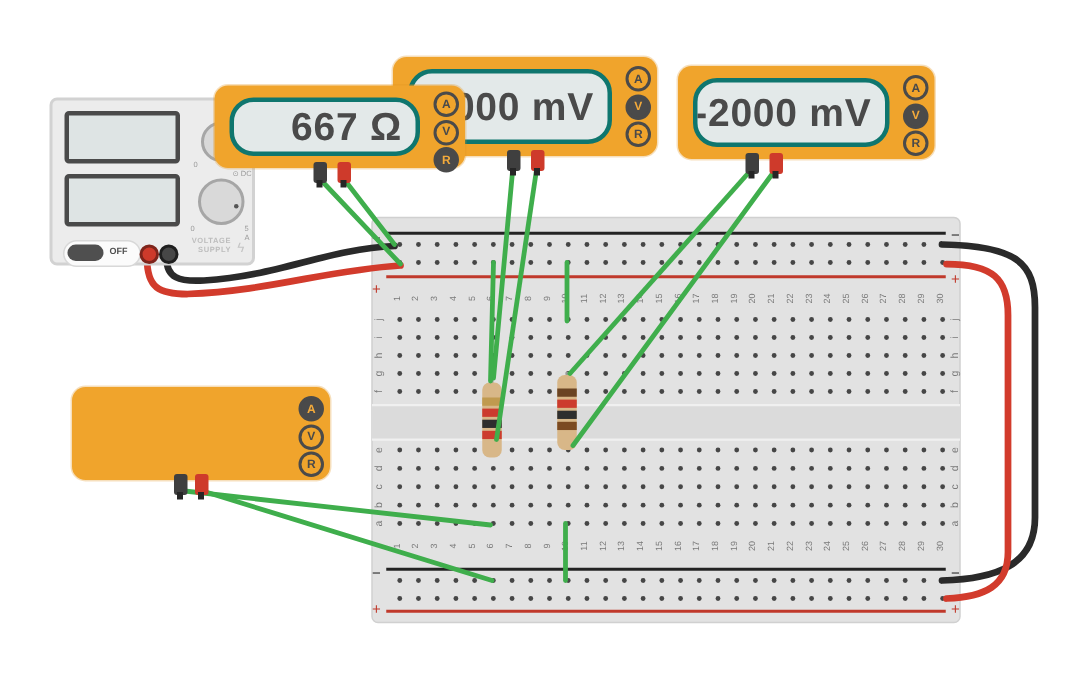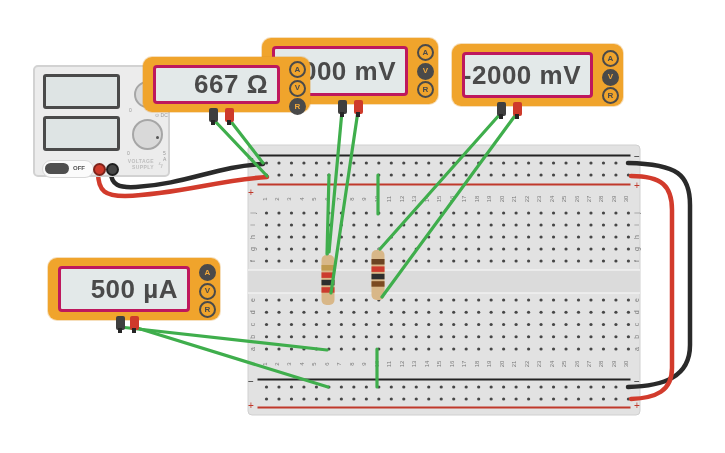--- a/index.html
+++ b/index.html
@@ -4,21 +4,21 @@
 <style>
   html,body{margin:0;padding:0;background:#fff;}
   #stage{position:relative;width:725px;height:453px;background:#ffffff;overflow:hidden;
          font-family:"Liberation Sans",sans-serif;}
   #scene{position:absolute;left:0;top:0;z-index:1;}
   svg text{font-family:"Liberation Sans",sans-serif;}
 
   
   .meter{position:absolute;background:#F0A42C;border-radius:9px;box-shadow:0 0 0 1px #e296214d;}
   .mdisplay{position:absolute;left:10px;top:8px;right:30px;bottom:8px;background:#E3E9E9;
-            border:3px solid #be185d;border-radius:4px;display:flex;align-items:center;
+            border:3px solid #0f766e;border-radius:16px;display:flex;align-items:center;
             justify-content:flex-end;padding-right:9px;overflow:hidden;padding-left:12px;}
   .mreading{font-size:26px;font-weight:bold;color:#4A4A4A;white-space:nowrap;letter-spacing:0.5px;}
   .mbtns{position:absolute;right:4px;top:6px;display:flex;flex-direction:column;gap:1.5px;}
   .mbtn{width:13px;height:13px;border-radius:50%;border:2px solid #4A4A4A;color:#4A4A4A;
         font-size:8px;font-weight:bold;display:flex;align-items:center;justify-content:center;
         background:transparent;line-height:1;}
   .mbtn.active{background:#4A4A4A;color:#F3AA3B;}
   .probe{position:absolute;bottom:-10px;width:9px;height:14px;border-radius:2px;}
   .probe.black{background:#3F3F3F;}
   .probe.red{background:#CE3A2B;}
@@ -670,23 +670,20 @@
     <div class="mbtns">
       <div class="mbtn">A</div>
       <div class="mbtn active">V</div>
       <div class="mbtn">R</div>
     </div>
     <div class="probe black" style="left:44.5px;"></div>
     <div class="probe red" style="left:60.5px;"></div>
   </div>
 
   <div class="meter" style="left:48px;top:258px;width:172px;height:62px;z-index:4;">
-    <div class="mdisplay">
-      <span class="mreading">500 µA</span>
-    </div>
     <div class="mbtns">
       <div class="mbtn active">A</div>
       <div class="mbtn">V</div>
       <div class="mbtn">R</div>
     </div>
     <div class="probe black" style="left:67.5px;"></div>
     <div class="probe red" style="left:81.5px;"></div>
   </div>
 
 </div>

